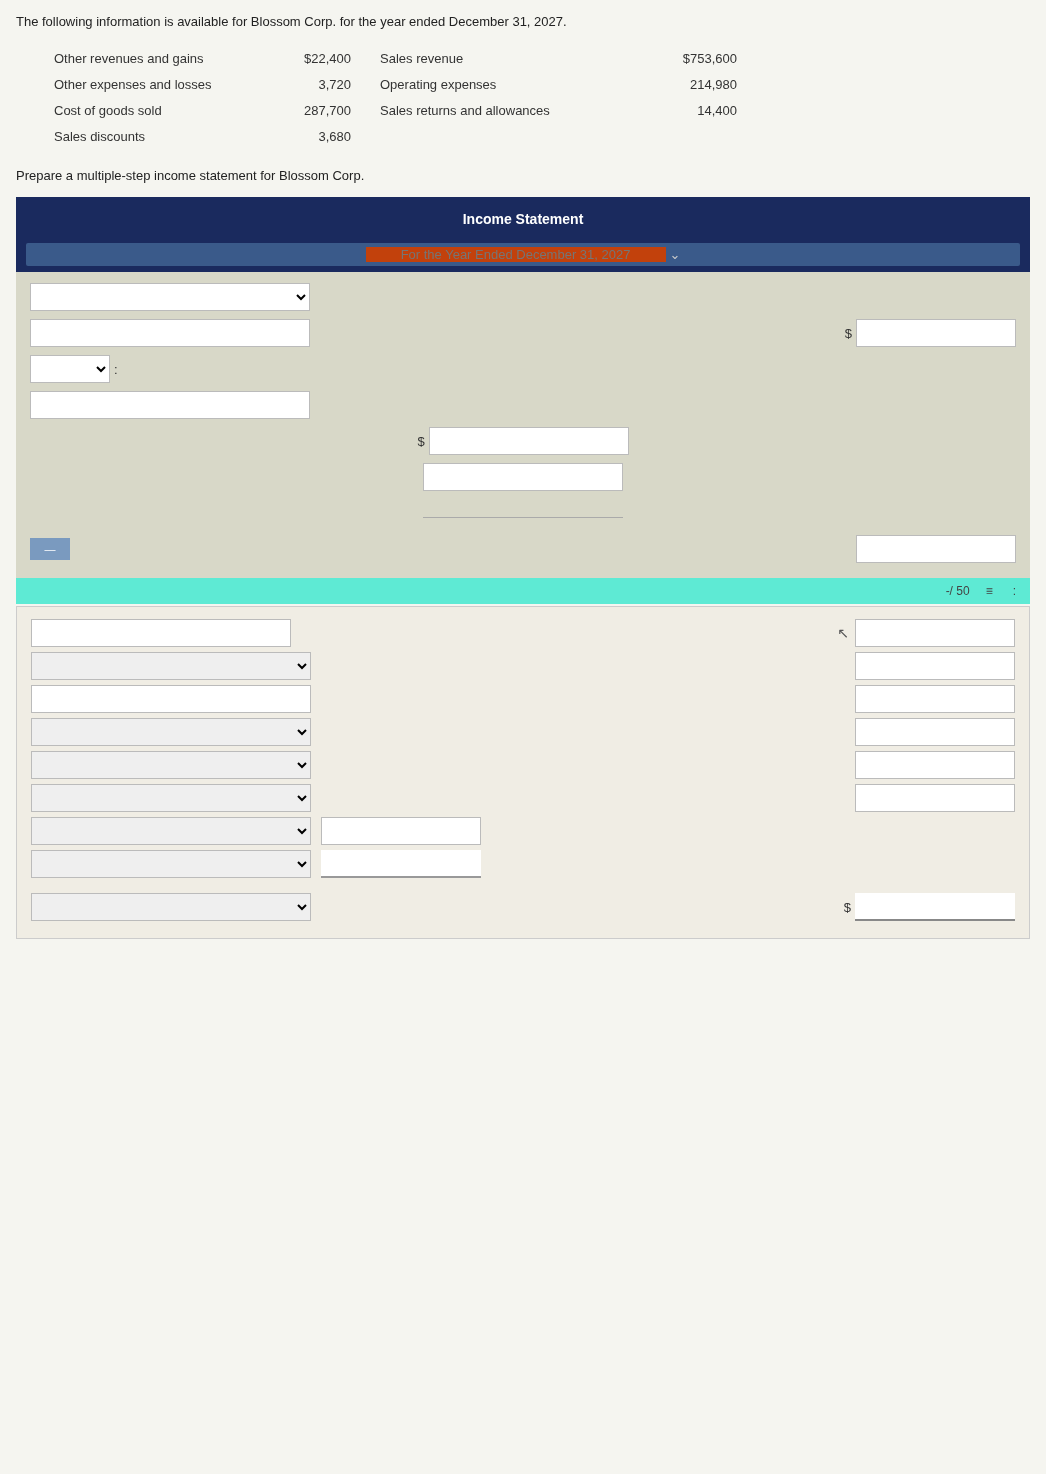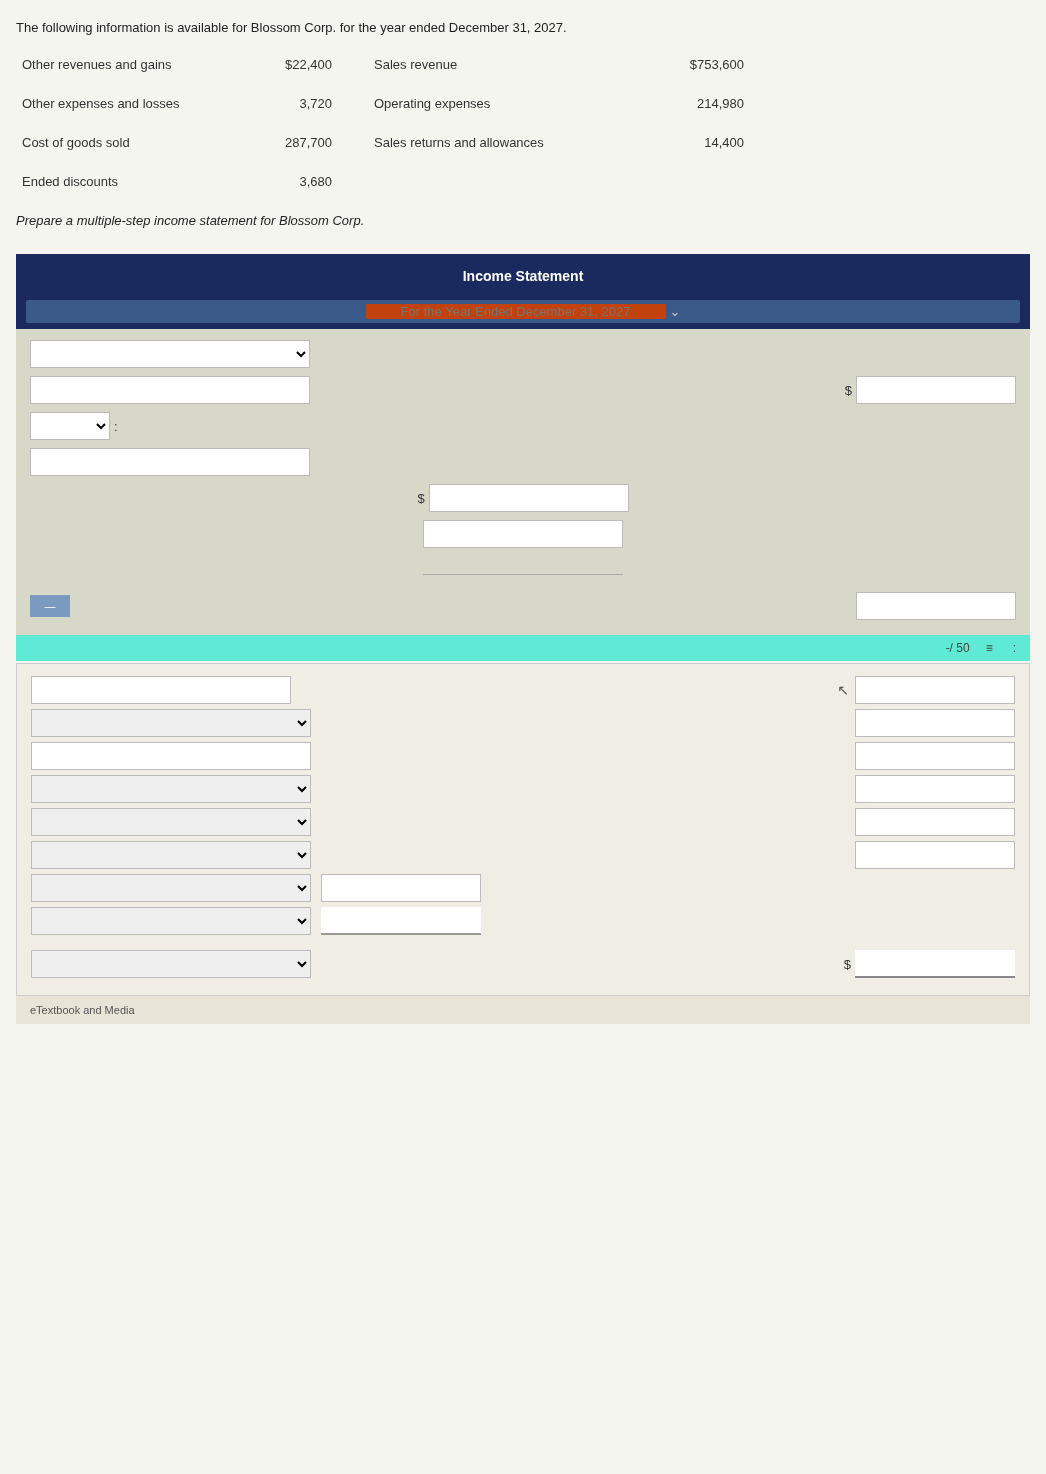--- a/index.html
+++ b/index.html
@@ -7,57 +7,57 @@
       font-family: Arial, sans-serif;
       font-size: 13px;
       background: #e8e8e8;
       width: 1046px;
     }
 
     .page-wrapper {
       background: #f5f5f0;
       width: 1046px;
       min-height: 1474px;
-      padding: 16px 16px;
+      padding: 10px 16px;
     }
 
     .intro-text {
       font-size: 13px;
       color: #222;
       margin-bottom: 18px;
       padding-top: 4px;
     }
 
     .data-table {
       display: grid;
       grid-template-columns: 220px 100px 260px 120px;
-      gap: 16px;
+      gap: 3px;
       margin-bottom: 20px;
+      margin-left: 32px;
     }
 
     .data-cell {
       padding: 4px 6px;
       font-size: 13px;
       color: #333;
     }
 
     .data-cell.label {
       font-weight: normal;
     }
 
     .data-cell.value {
       text-align: right;
       padding-right: 20px;
     }
 
     .prepare-text {
       font-size: 13px;
       color: #222;
-      margin-bottom: 26px;
-      font-style: italic;
+      margin-bottom: 14px;
     }
 
     
     .income-statement {
       background: #1a2a5e;
       border-radius: 4px;
       padding: 0;
       margin-bottom: 0;
     }
 
@@ -241,21 +241,21 @@
     <div class="data-cell label">Other expenses and losses</div>
     <div class="data-cell value">3,720</div>
     <div class="data-cell label">Operating expenses</div>
     <div class="data-cell value">214,980</div>
 
     <div class="data-cell label">Cost of goods sold</div>
     <div class="data-cell value">287,700</div>
     <div class="data-cell label">Sales returns and allowances</div>
     <div class="data-cell value">14,400</div>
 
-    <div class="data-cell label">Ended discounts</div>
+    <div class="data-cell label">Sales discounts</div>
     <div class="data-cell value">3,680</div>
     <div class="data-cell label"></div>
     <div class="data-cell value"></div>
   </div>
 
   <p class="prepare-text">Prepare a multiple-step income statement for Blossom Corp.</p>
 
   <div class="income-statement">
 
     <div class="is-header">
@@ -402,15 +402,14 @@
       <select style="width:280px; height:28px; border:1px solid #bbb; font-size:12px;">
         <option></option>
       </select>
       <span class="spacer"></span>
       <span class="dollar-sign">$</span>
       <input style="width: 160px; height: 28px; border-bottom: 2px solid rgb(136, 136, 136); border-top: none; border-left: none; border-right: none; background: rgb(255, 255, 255); font-size: 12px;" type="text">
     </div>
 
   </div>
 
-  <div class="bottom-label">eTextbook and Media</div>
 
 </div>
 
 </body></html>

